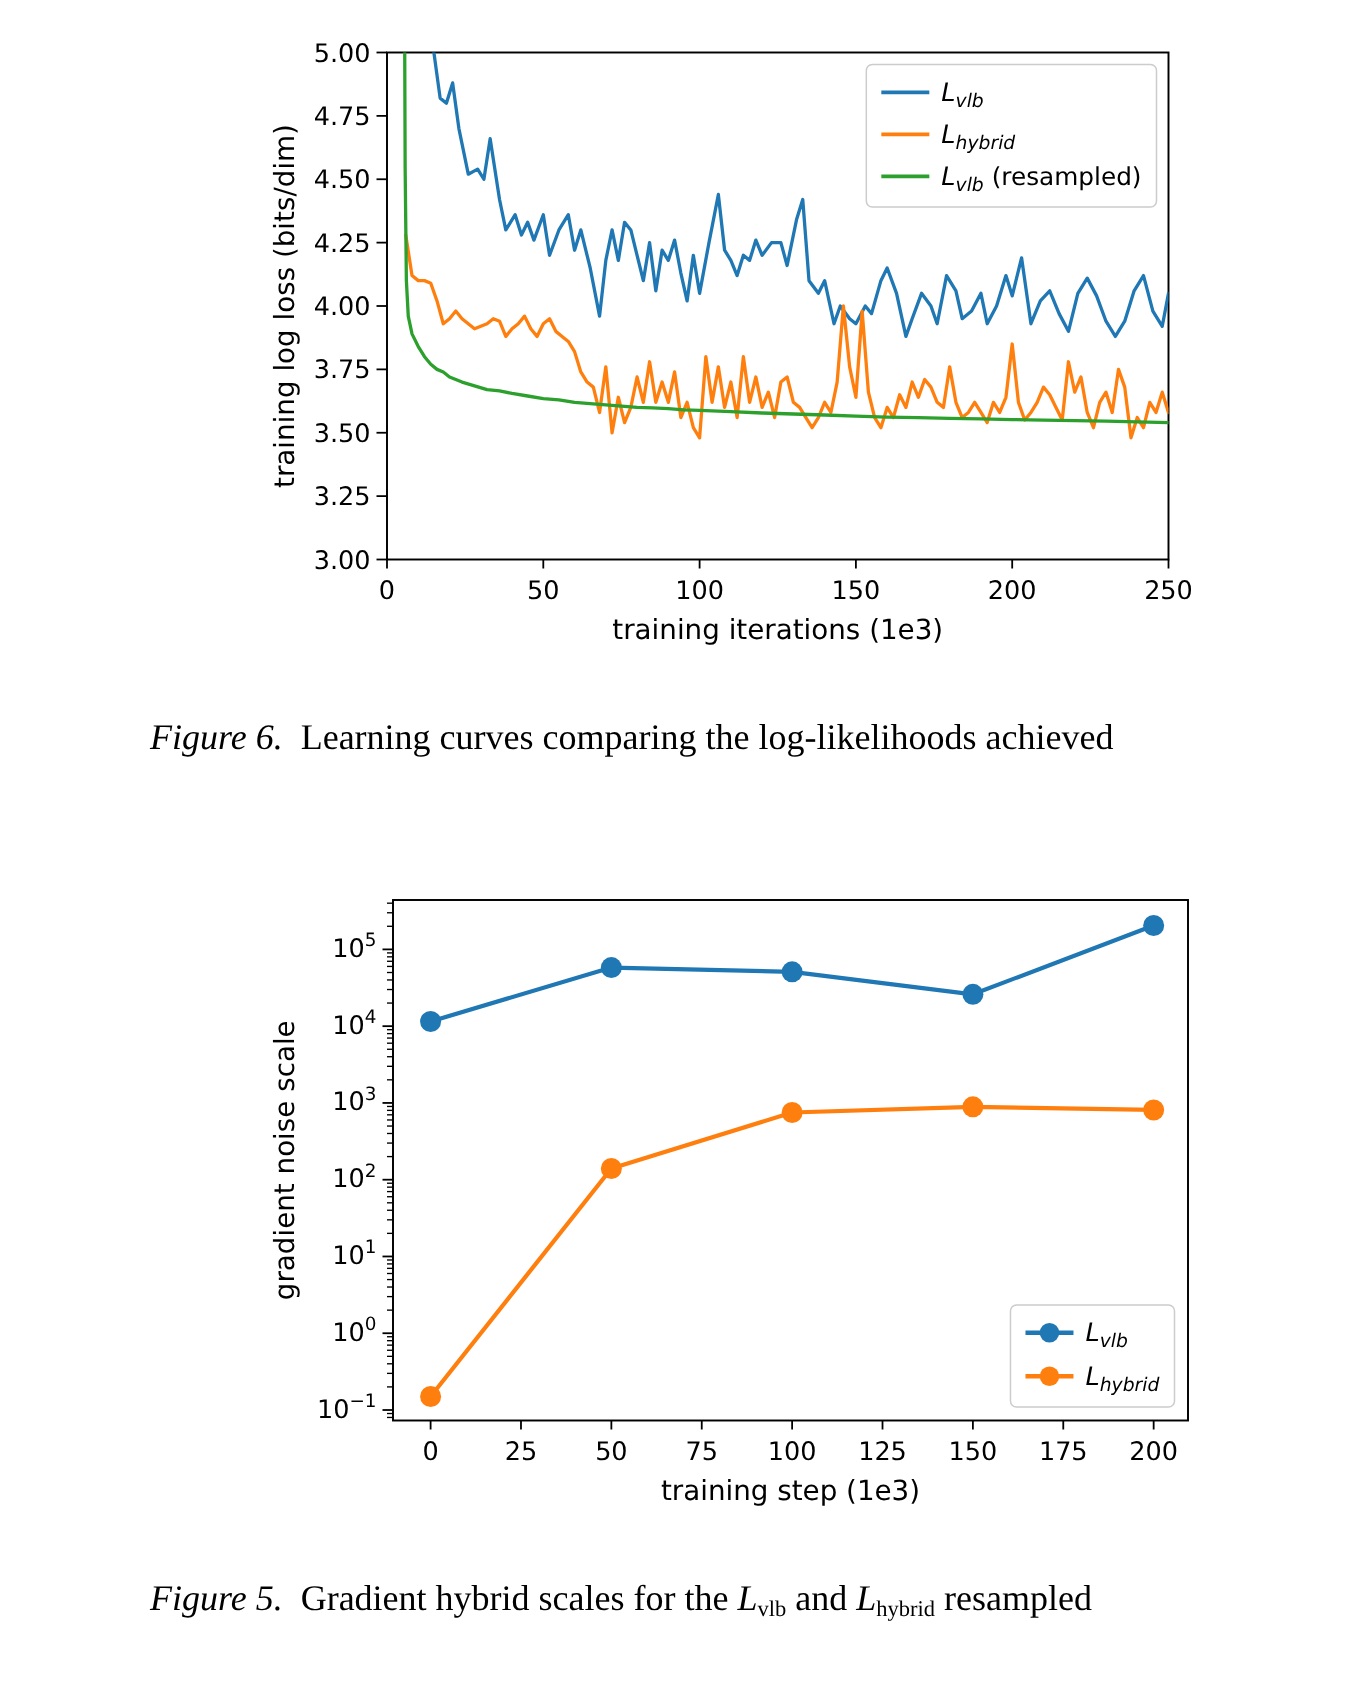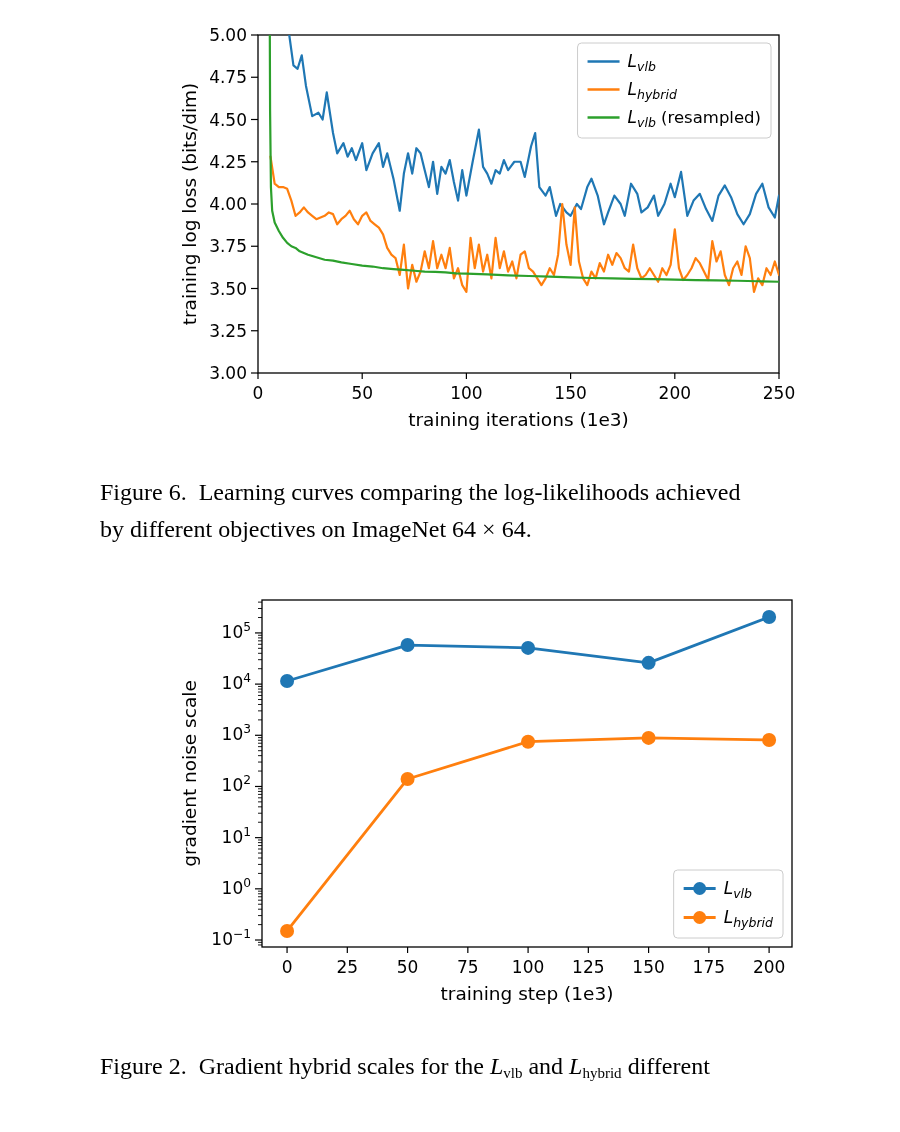--- a/index.html
+++ b/index.html
@@ -4,21 +4,21 @@
 <style>
   html,body{margin:0;padding:0;background:#ffffff;}
   body{width:900px;height:1132px;position:relative;overflow:hidden;}
   svg{position:absolute;display:block;}
   svg text{font-family:"DejaVu Sans","Liberation Sans",sans-serif;fill:#000000;}
   .caption{
     position:absolute;
     font-family:"Liberation Serif","DejaVu Serif",serif;
     font-size:24px;line-height:37px;color:#000;
   }
-  .caption .fig-label{margin-top:10px;}
+  .caption .fig-label{font-style:italic;margin-top:10px;}
   .caption .cap-text{white-space:pre-wrap;margin-top:40px;}
   .caption .math-L{font-style:italic;font-family:"Liberation Serif",serif;}
   .caption .msub{font-size:15px;vertical-align:-4px;font-style:normal;white-space:nowrap;}
 </style>
 </head>
 <body>
 
 <svg id="chart0" style="left:130px;top:14px;" width="690" height="436" viewBox="0 0 690 436">
     <defs>
       <clipPath id="clip0">
@@ -74,21 +74,21 @@
         <text x="40" y="5.5" font-size="17"><tspan font-style="italic" font-size="17">L</tspan><tspan font-style="italic" font-size="12.5" dy="4">vlb</tspan></text>
         <line x1="0" y1="28" x2="32" y2="28" stroke="#ff7f0e" stroke-width="2.5"></line>
         <text x="40" y="33.5" font-size="17"><tspan font-style="italic" font-size="17">L</tspan><tspan font-style="italic" font-size="12.5" dy="4">hybrid</tspan></text>
         <line x1="0" y1="56" x2="32" y2="56" stroke="#2ca02c" stroke-width="2.5"></line>
         <text x="40" y="61.5" font-size="17"><tspan font-style="italic" font-size="17">L</tspan><tspan font-style="italic" font-size="12.5" dy="4">vlb</tspan><tspan font-size="16.5" dy="-4"> (resampled)</tspan></text>
       </g>
     </g>
   </svg>
 
 <div class="caption" style="left:100px;top:474px;width:770px;">
-  <span class="fig-label">Figure 6.</span><span class="cap-text"><span>  Learning curves comparing the log-likelihoods achieved</span><br><span>by different objectives on ImageNet 64 × 64.</span></span>
+  <span class="fig-label">Figure 6.</span><span class="cap-text"><span>  Learning curves comparing the log-likelihoods achieved</span><br></span>
 </div>
 
 <svg id="chart1" style="left:140px;top:580px;" width="690" height="452" viewBox="0 0 690 452">
     <defs>
       <clipPath id="clip1">
         <rect x="122" y="20" width="530" height="347"></rect>
       </clipPath>
     </defs>
     <rect x="122" y="20" width="530" height="347" fill="none" stroke="#000" stroke-width="1.3"></rect>
     <g>
@@ -203,14 +203,14 @@
         <circle cx="16" cy="0" r="6.5" fill="#1f77b4"></circle>
         <text x="40" y="5.5" font-size="17"><tspan font-style="italic" font-size="17">L</tspan><tspan font-style="italic" font-size="12.5" dy="4">vlb</tspan></text>
         <line x1="0" y1="29" x2="32" y2="29" stroke="#ff7f0e" stroke-width="3.0999999999999996"></line>
         <circle cx="16" cy="29" r="6.5" fill="#ff7f0e"></circle>
         <text x="40" y="34.5" font-size="17"><tspan font-style="italic" font-size="17">L</tspan><tspan font-style="italic" font-size="12.5" dy="4">hybrid</tspan></text>
       </g>
     </g>
   </svg>
 
 <div class="caption" style="left:100px;top:1048px;width:790px;">
-  <span class="fig-label">Figure 2.</span><span class="cap-text"><span>  Gradient hybrid scales for the </span><span class="math-L">L</span><span class="msub">vlb</span><span> and </span><span class="math-L">L</span><span class="msub">hybrid</span><span> different</span><br></span>
+  <span class="fig-label">Figure 5.</span><span class="cap-text"><span>  Gradient hybrid scales for the </span><span class="math-L">L</span><span class="msub">vlb</span><span> and </span><span class="math-L">L</span><span class="msub">hybrid</span><span> resampled</span><br></span>
 </div>
 
 </body></html>

